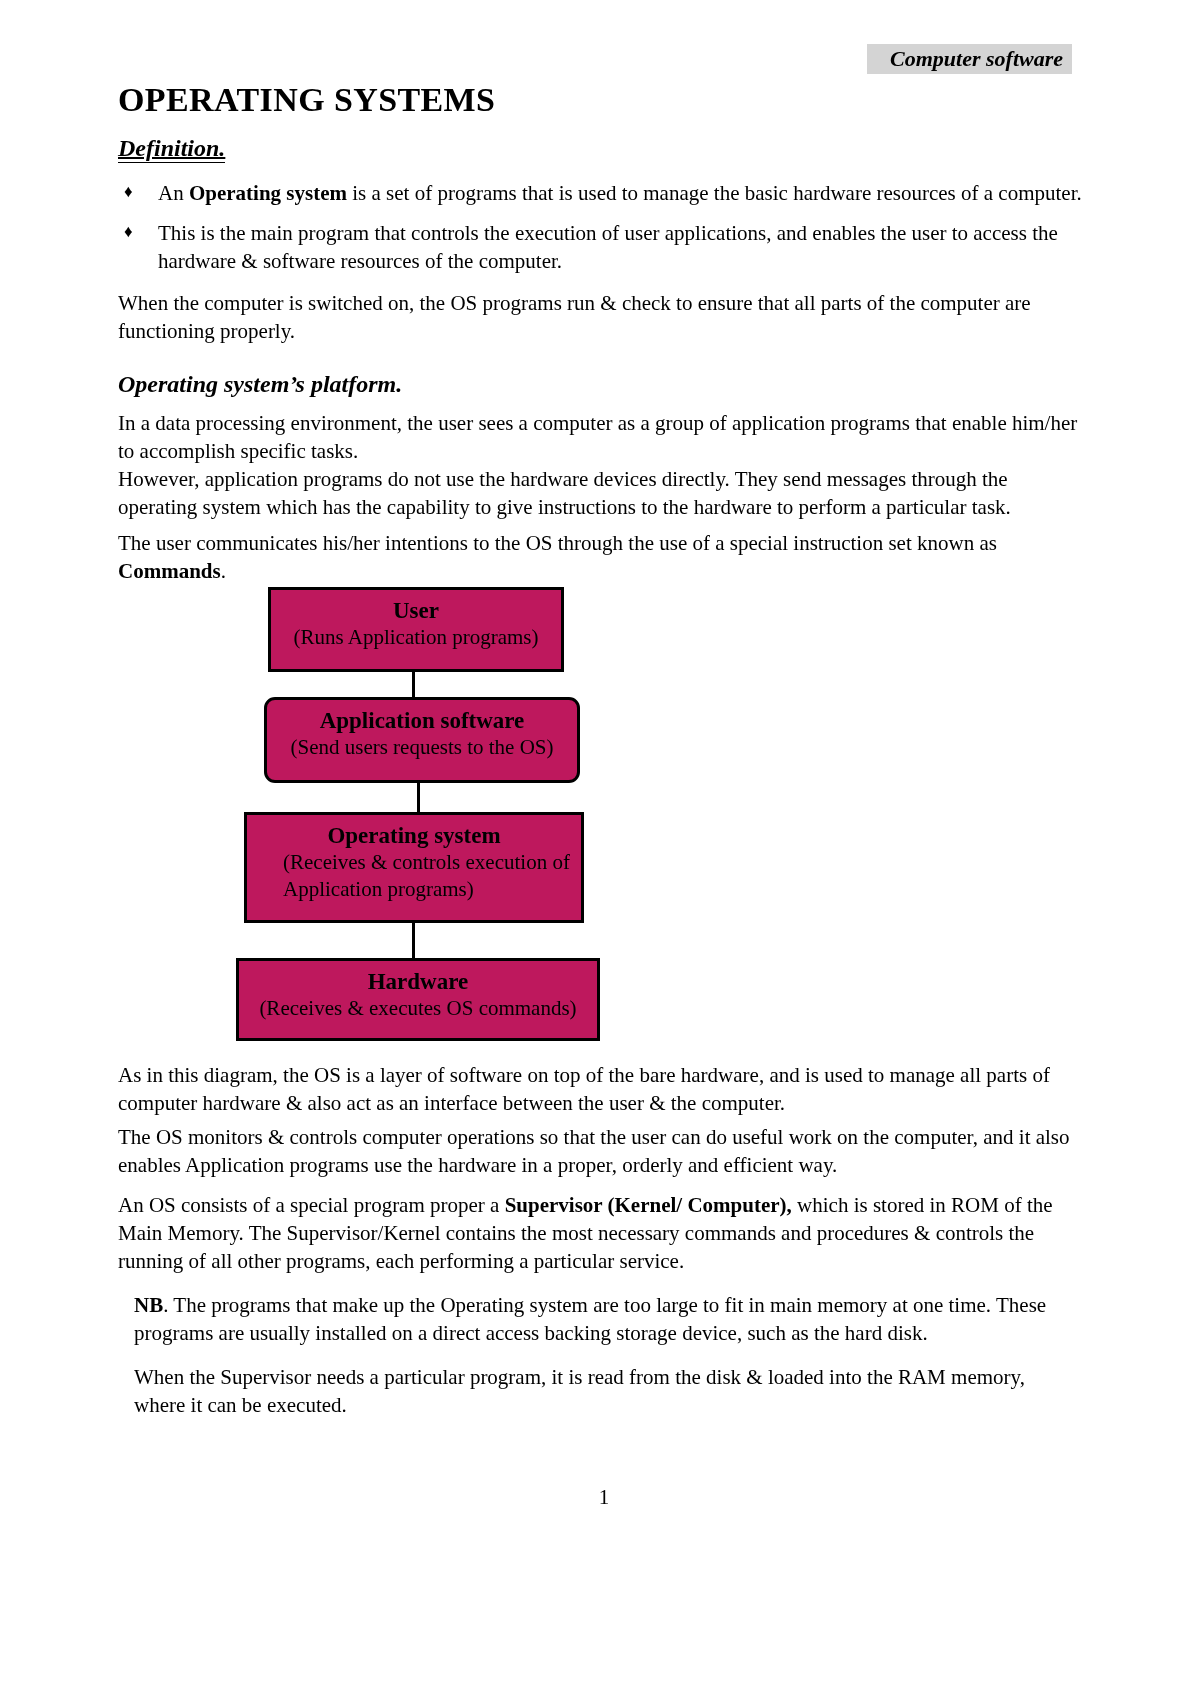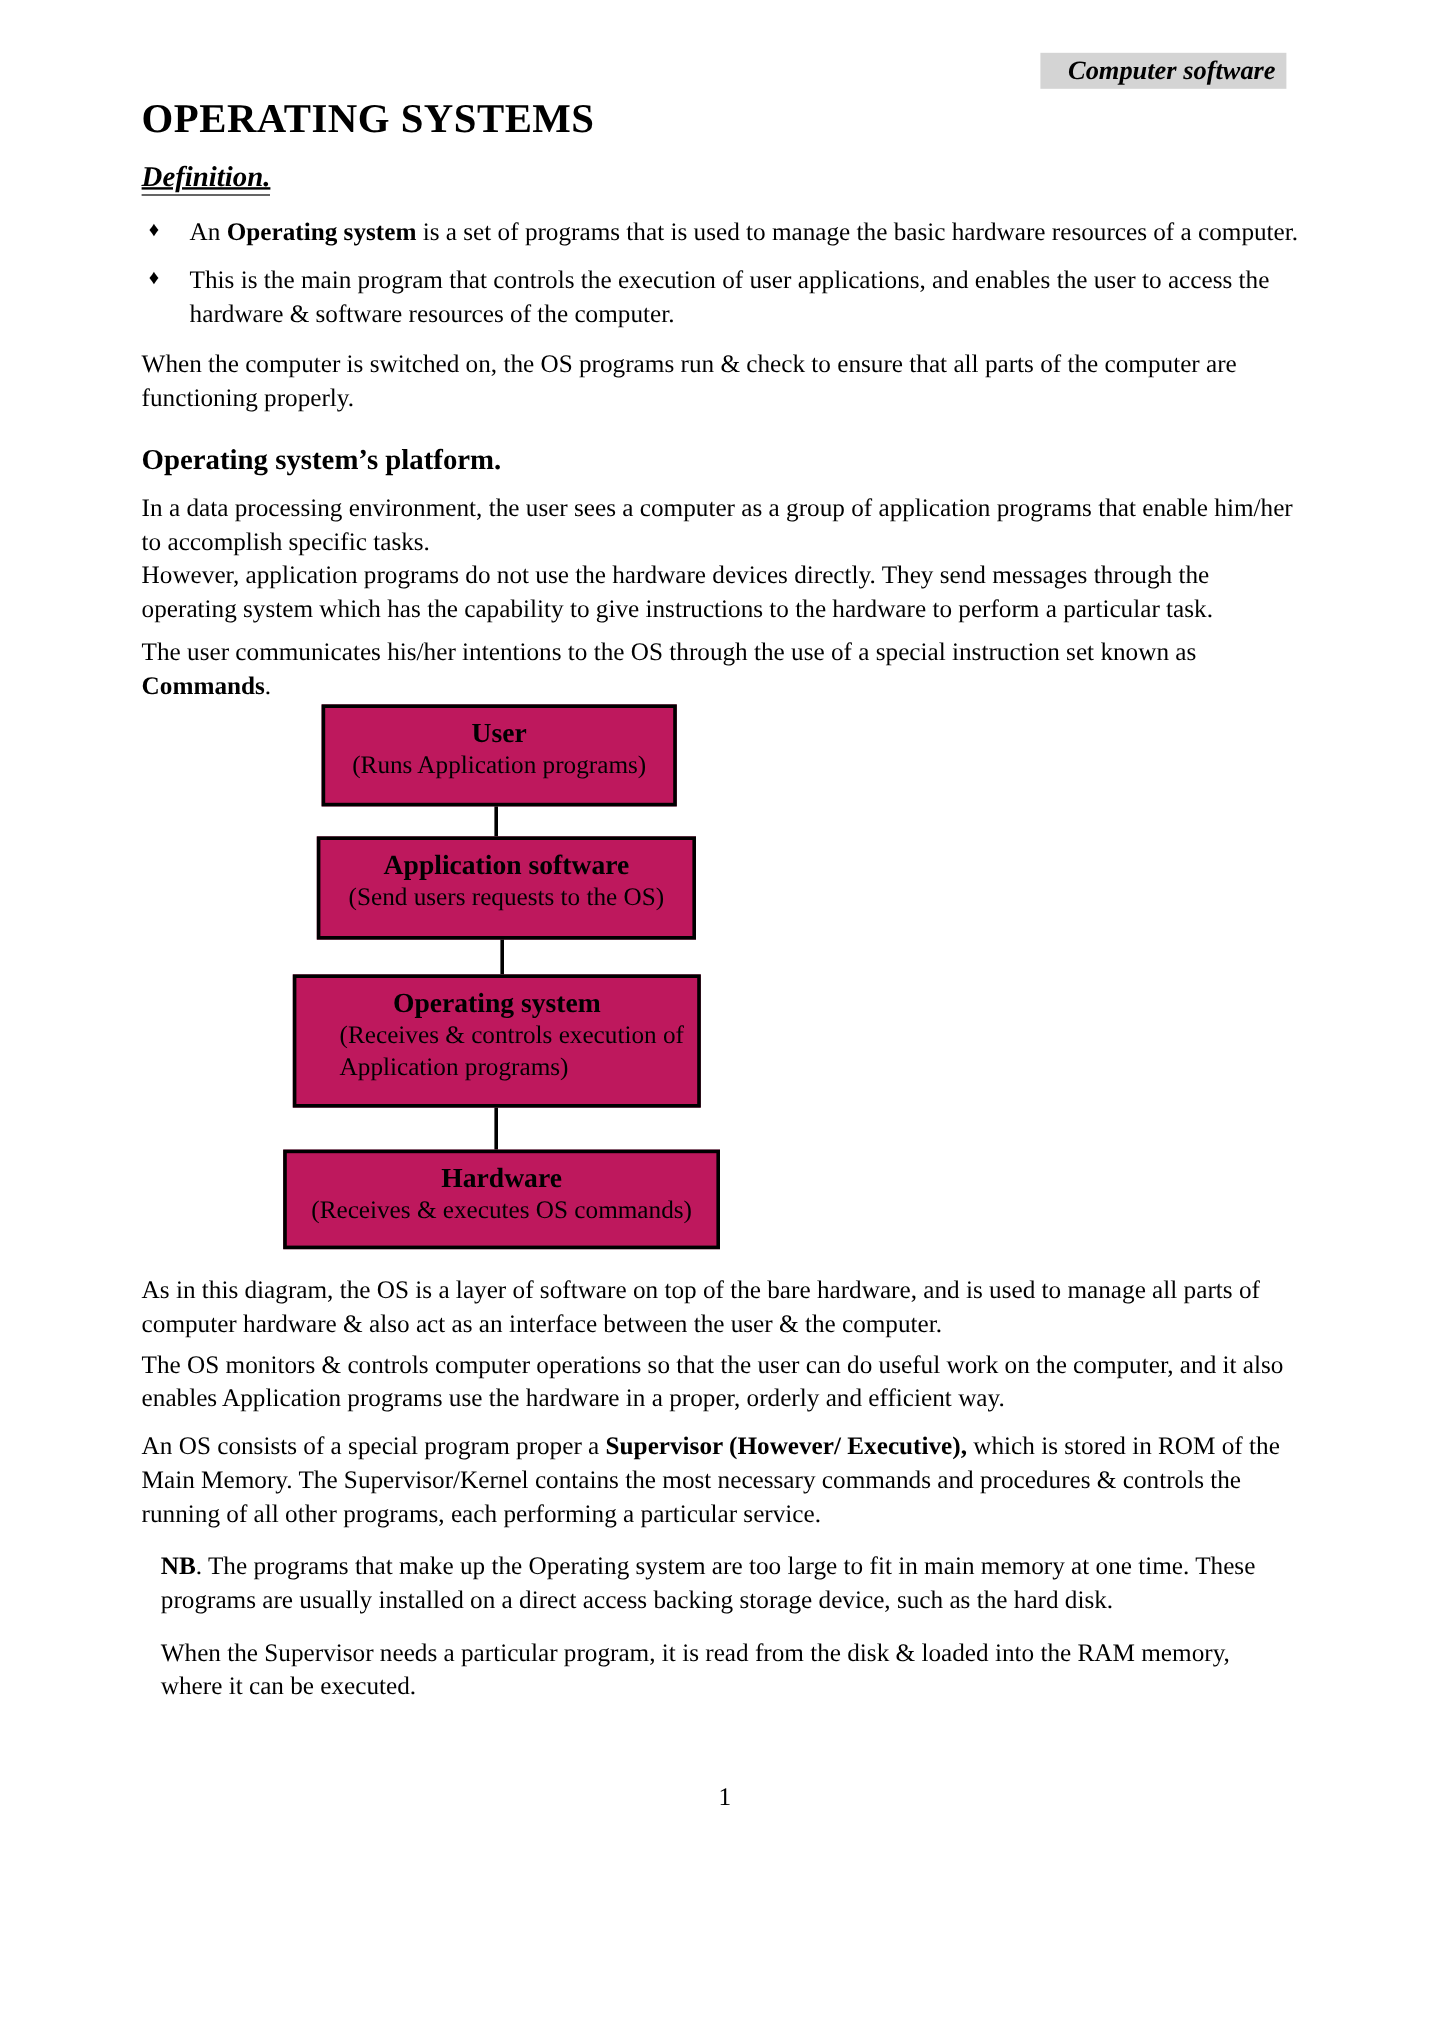--- a/index.html
+++ b/index.html
@@ -29,34 +29,34 @@
     border-bottom:1.5px solid #000; padding-bottom:1px;
   }
 
   ul.bullets { list-style:none; margin-top:16px; }
   ul.bullets li { position:relative; padding-left:40px; margin-bottom:12px; }
   ul.bullets li .diamond { position:absolute; left:6px; top:-1px; font-size:17px; }
 
   .para { margin-top:14px; }
   .para-commands { margin-top:8px; }
 
-  .sec-heading { font-size:24px; line-height:30px; font-weight:bold; margin-top:24px; }
+  .sec-heading { font-size:24px; line-height:30px; font-weight:bold; margin-top:24px;font-style:italic; }
   .tight { margin-top:10px; }
   .tight > div { margin:0; }
 
   b { font-weight:bold; }
 
   
   .diagram { position:relative; height:460px; margin-top:0; }
   .dbox { position:absolute; border:3px solid #000; background:#be185d; text-align:center; }
   .dbox .btitle { font-weight:bold; font-size:23px; line-height:27px; margin-top:7px; }
   .dbox .bsub { font-size:21px; line-height:27px; }
 
   .dbox-user { left:150px; top:2px;   width:296px; height:85px; }
-  .dbox-app  { left:146px; top:112px; width:316px; height:86px; }
+  .dbox-app  { left:146px; top:112px; width:316px; height:86px;border-radius:11px; }
   .dbox-os   { left:126px; top:227px; width:340px; height:111px; }
   .dbox-hw   { left:118px; top:373px; width:364px; height:83px; }
   .dbox-os .bsub { text-align:left; padding-left:36px; padding-right:6px; }
 
   .conn { position:absolute; width:3px; background:#000; }
   .conn-1 { left:294px; top:87px;  height:25px; }
   .conn-2 { left:299px; top:198px; height:29px; }
   .conn-3 { left:294px; top:338px; height:35px; }
 
   .p-layer { margin-top:16px; }
@@ -126,21 +126,21 @@
       <div class="btitle">Hardware</div>
       <div class="bsub">(Receives &amp; executes OS commands)</div>
     </div>
   </div>
 
   <div class="para p-layer">As in this diagram, the OS is a layer of software on top of the bare hardware, and is used to manage all parts of computer hardware &amp; also act as an interface between the user &amp; the computer.</div>
 
   <div class="para p-monitors">The OS monitors &amp; controls computer operations so that the user can do useful work on the computer, and it also enables Application programs use the hardware in a proper, orderly and efficient way.</div>
 
   <div class="para p-supervisor">
-    <span>An OS consists of a special program proper a </span><b>Supervisor (However/ Executive),</b><span> which is stored in ROM of the Main Memory.  The Supervisor/Kernel contains the most necessary commands and procedures &amp; controls the running of all other programs, each performing a particular service.</span>
+    <span>An OS consists of a special program proper a </span><b>Supervisor (Kernel/ Computer),</b><span> which is stored in ROM of the Main Memory.  The Supervisor/Kernel contains the most necessary commands and procedures &amp; controls the running of all other programs, each performing a particular service.</span>
   </div>
 
   <div class="nb-block">
     <div>
       <b>NB</b><span>. The programs that make up the Operating system are too large to fit in main memory at one time.  These programs are usually installed on a direct access backing storage device, such as the hard disk.</span>
     </div>
     <div>When the Supervisor needs a particular program, it is read from the disk &amp; loaded into the RAM memory, where it can be executed.</div>
   </div>
 
   <div class="footer">

